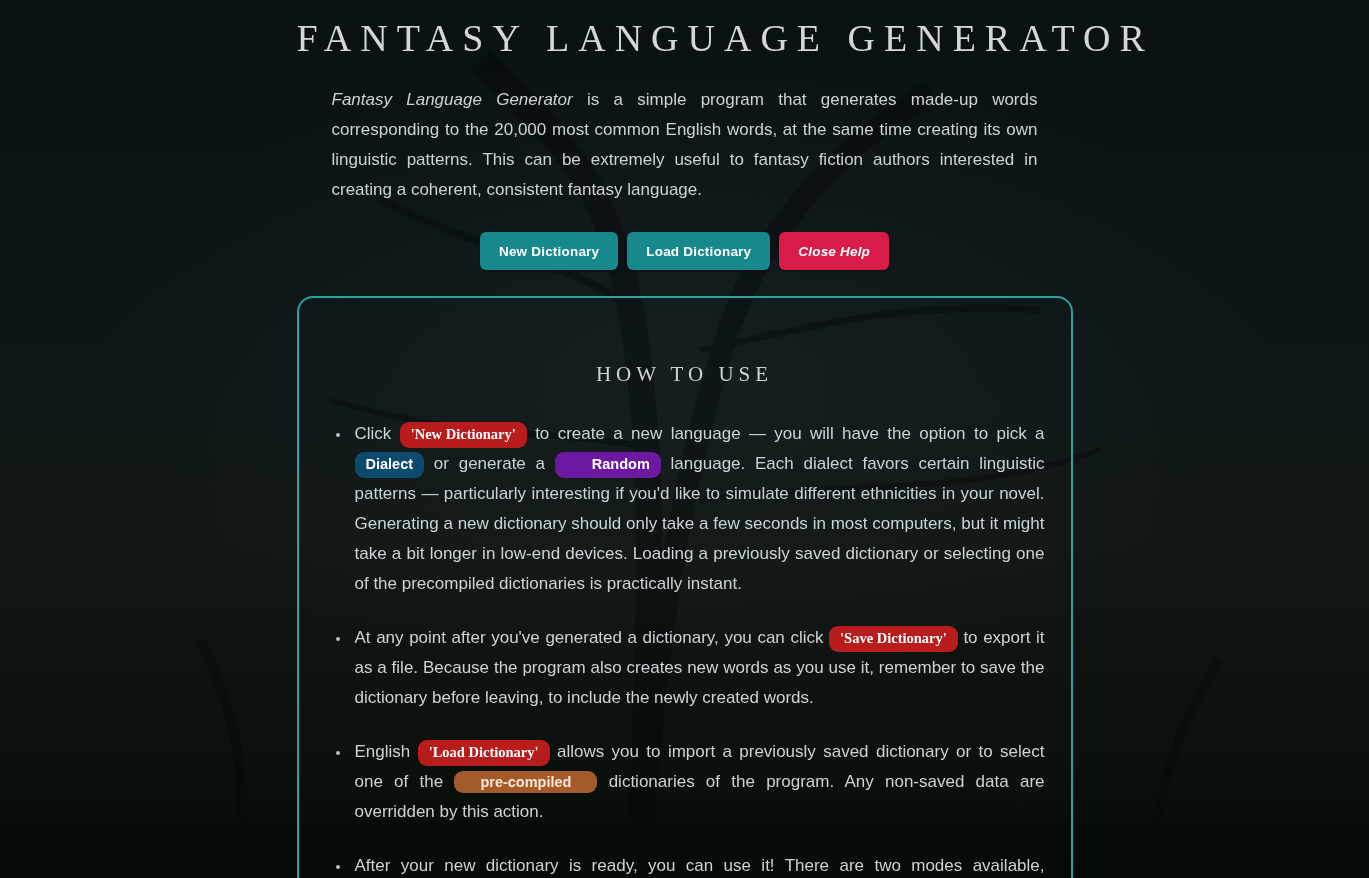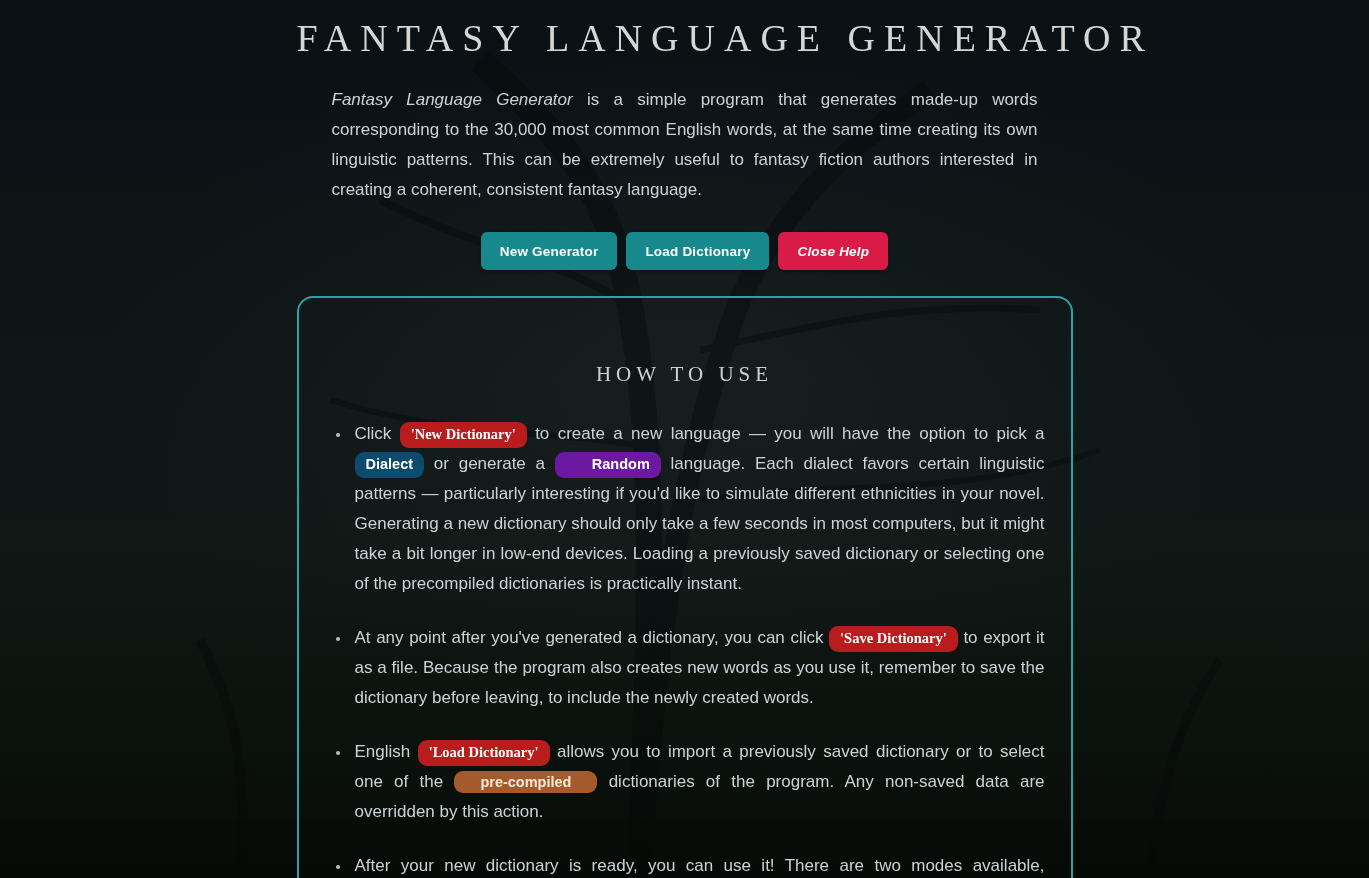--- a/index.html
+++ b/index.html
@@ -131,24 +131,24 @@
     <path d="M240 878 C 250 760, 230 700, 200 640" stroke-width="10"></path>
     <path d="M1150 878 C 1160 780, 1180 720, 1220 660" stroke-width="9"></path>
   </g>
   <rect x="0" y="820" width="1369" height="58" fill="#060a06" opacity="0.6"></rect>
 </svg>
 
 <div class="wrap">
 
   <h1 class="page-title">FANTASY LANGUAGE GENERATOR</h1>
 
-  <p class="intro"><em>Fantasy Language Generator</em><span> is a simple program that generates made-up words corresponding to the 30,000 most common English words, at the same time creating its own linguistic patterns. This can be extremely useful to fantasy fiction authors interested in creating a coherent, consistent fantasy language.</span></p>
+  <p class="intro"><em>Fantasy Language Generator</em><span> is a simple program that generates made-up words corresponding to the 20,000 most common English words, at the same time creating its own linguistic patterns. This can be extremely useful to fantasy fiction authors interested in creating a coherent, consistent fantasy language.</span></p>
 
   <div class="toolbar">
-    <button class="btn teal">New Generator</button>
+    <button class="btn teal">New Dictionary</button>
     <button class="btn teal">Load Dictionary</button>
     <button class="btn red">Close Help</button>
   </div>
 
   <section class="help-box">
     <h2 class="help-heading">HOW TO USE</h2>
 
     <ul class="help-list">
 
       <li><span>Click </span><span class="badge teal">'New Dictionary'</span><span> to create a new language — you will have the option to pick a </span><span class="badge dialect">Dialect</span><span> or generate a </span><span class="badge purple">Random</span><span> language. Each dialect favors certain linguistic patterns — particularly interesting if you'd like to simulate different ethnicities in your novel. Generating a new dictionary should only take a few seconds in most computers, but it might take a bit longer in low-end devices. Loading a previously saved dictionary or selecting one of the precompiled dictionaries is practically instant.</span></li>

